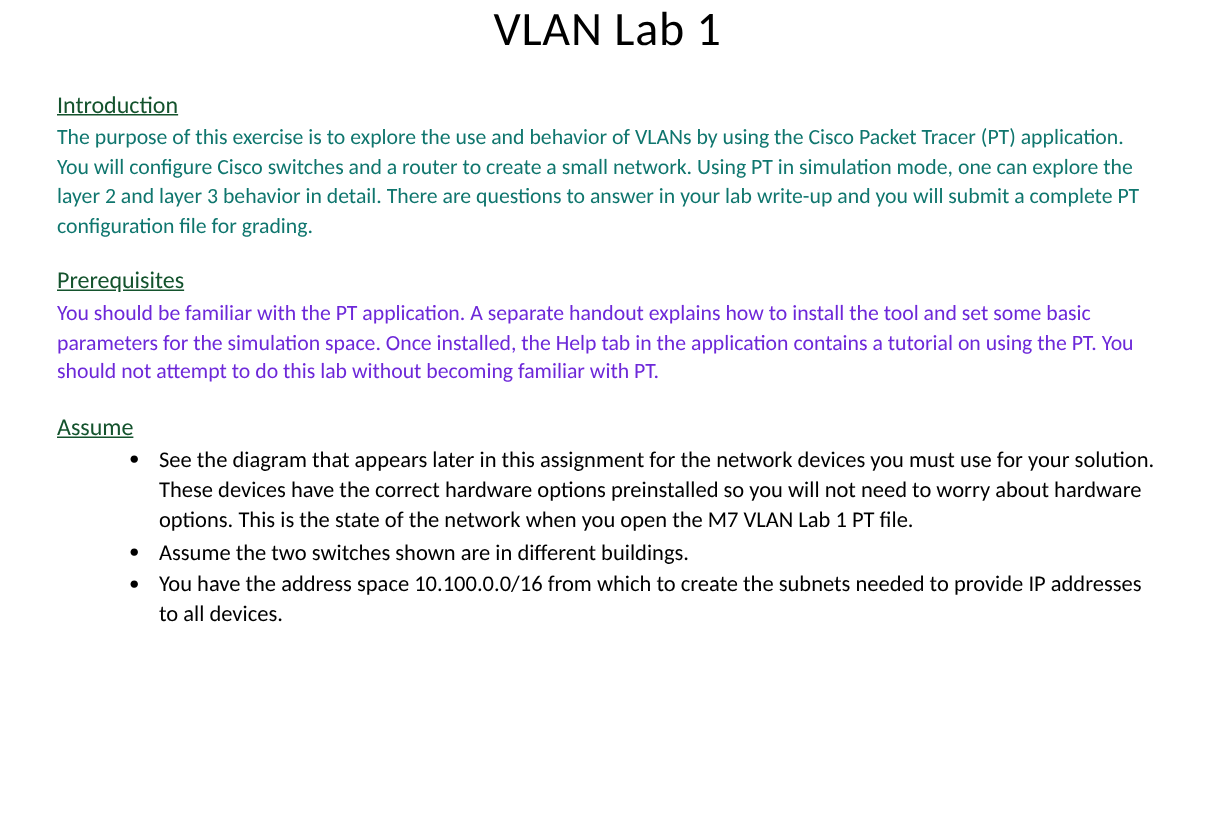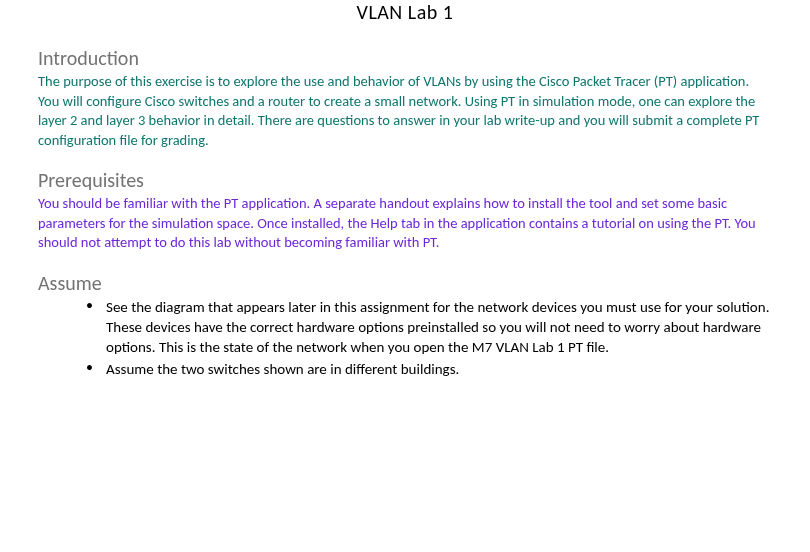--- a/index.html
+++ b/index.html
@@ -9,32 +9,33 @@
     }
     body {
       font-family: Calibri, 'Segoe UI', Arial, sans-serif;
       background: #ffffff;
       width: 810px;
       height: 552px;
       padding: 0 38px;
       color: #000000;
     }
     .title {
-      font-size: 20px;
+      font-size: 32px;
       font-weight: 400;
       text-align: center;
       margin-bottom: 22px;
       color: #000000;
       letter-spacing: 0.5px;
     }
     .section-heading {
-      font-size: 20px;
+      font-size: 16px;
       font-weight: 400;
-      color: #737373;
+      color: #14532d;
       margin-bottom: 2px;
+      text-decoration: underline;
     }
     .body-text {
       font-size: 14.5px;
       line-height: 1.35;
       color: #0f766e;
       margin-bottom: 18px;
     }
     .body-text-block {
       font-size: 14.5px;
       line-height: 1.35;
@@ -78,13 +79,14 @@
 
 <h2 class="section-heading">Prerequisites</h2>
 <div class="section-gap">
   <p class="body-text-block paragraph-gap">You should be familiar with the PT application. A separate handout explains how to install the tool and set some basic parameters for the simulation space. Once installed, the Help tab in the application contains a tutorial on using the PT. You should not attempt to do this lab without becoming familiar with PT.</p>
 </div>
 
 <h2 class="section-heading">Assume</h2>
 <ul class="bullets">
   <li>See the diagram that appears later in this assignment for the network devices you must use for your solution. These devices have the correct hardware options preinstalled so you will not need to worry about hardware options. This is the state of the network when you open the M7 VLAN Lab 1 PT file.</li>
   <li>Assume the two switches shown are in different buildings.</li>
+  <li>You have the address space 10.100.0.0/16 from which to create the subnets needed to provide IP addresses to all devices.</li>
 </ul>
 
 </body></html>

